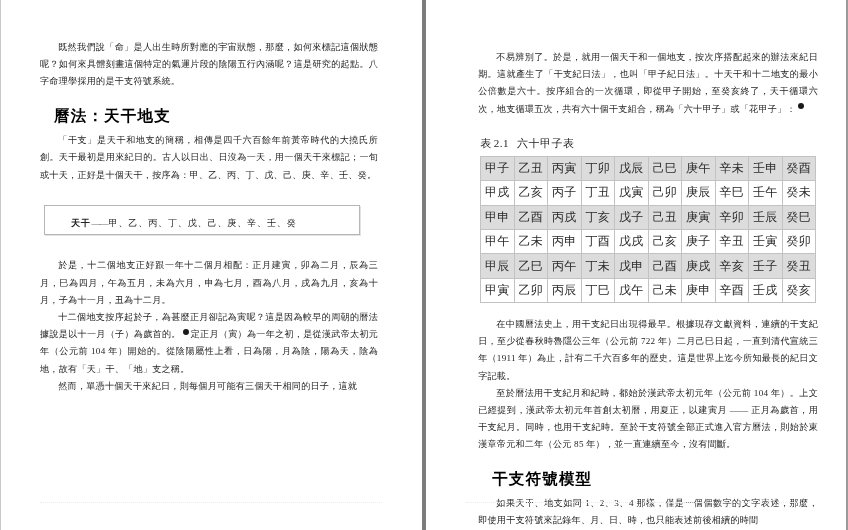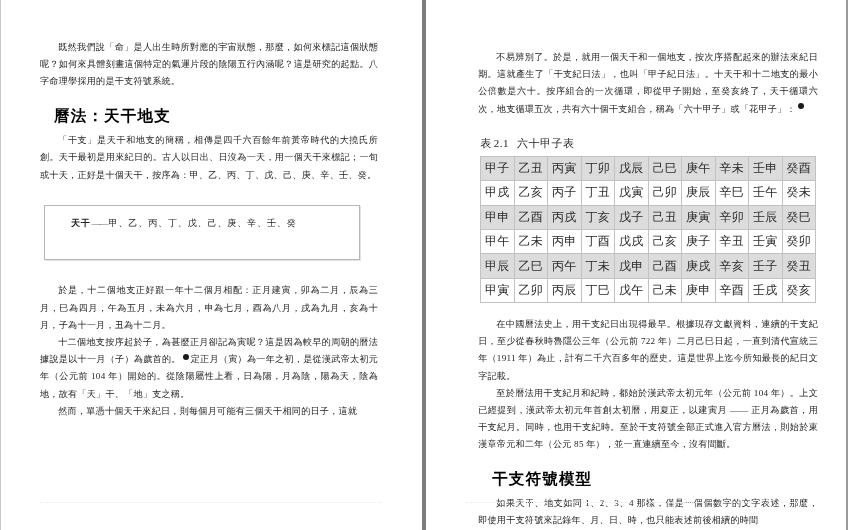--- a/index.html
+++ b/index.html
@@ -67,21 +67,21 @@
     letter-spacing: 1.2px;
     margin: 16px 0 7px 14px;
     color: #000000;
     line-height: 1.2;
   }
 
   .defbox {
     border: 1px solid #b6b6b6;
     box-shadow: 1px 1px 0 #e3e3e3;
     margin: 21px 18px 22px 4px;
-    padding: 10px 14px 28px 26px;
+    padding: 10px 14px 3px 26px;
     background: #ffffff;
   }
   .defline {
     font-size: 9.1px;
     line-height: 15.5px;
     letter-spacing: 0.8px;
     white-space: nowrap;
     color: #242424;
   }
   .defline .lbl {

